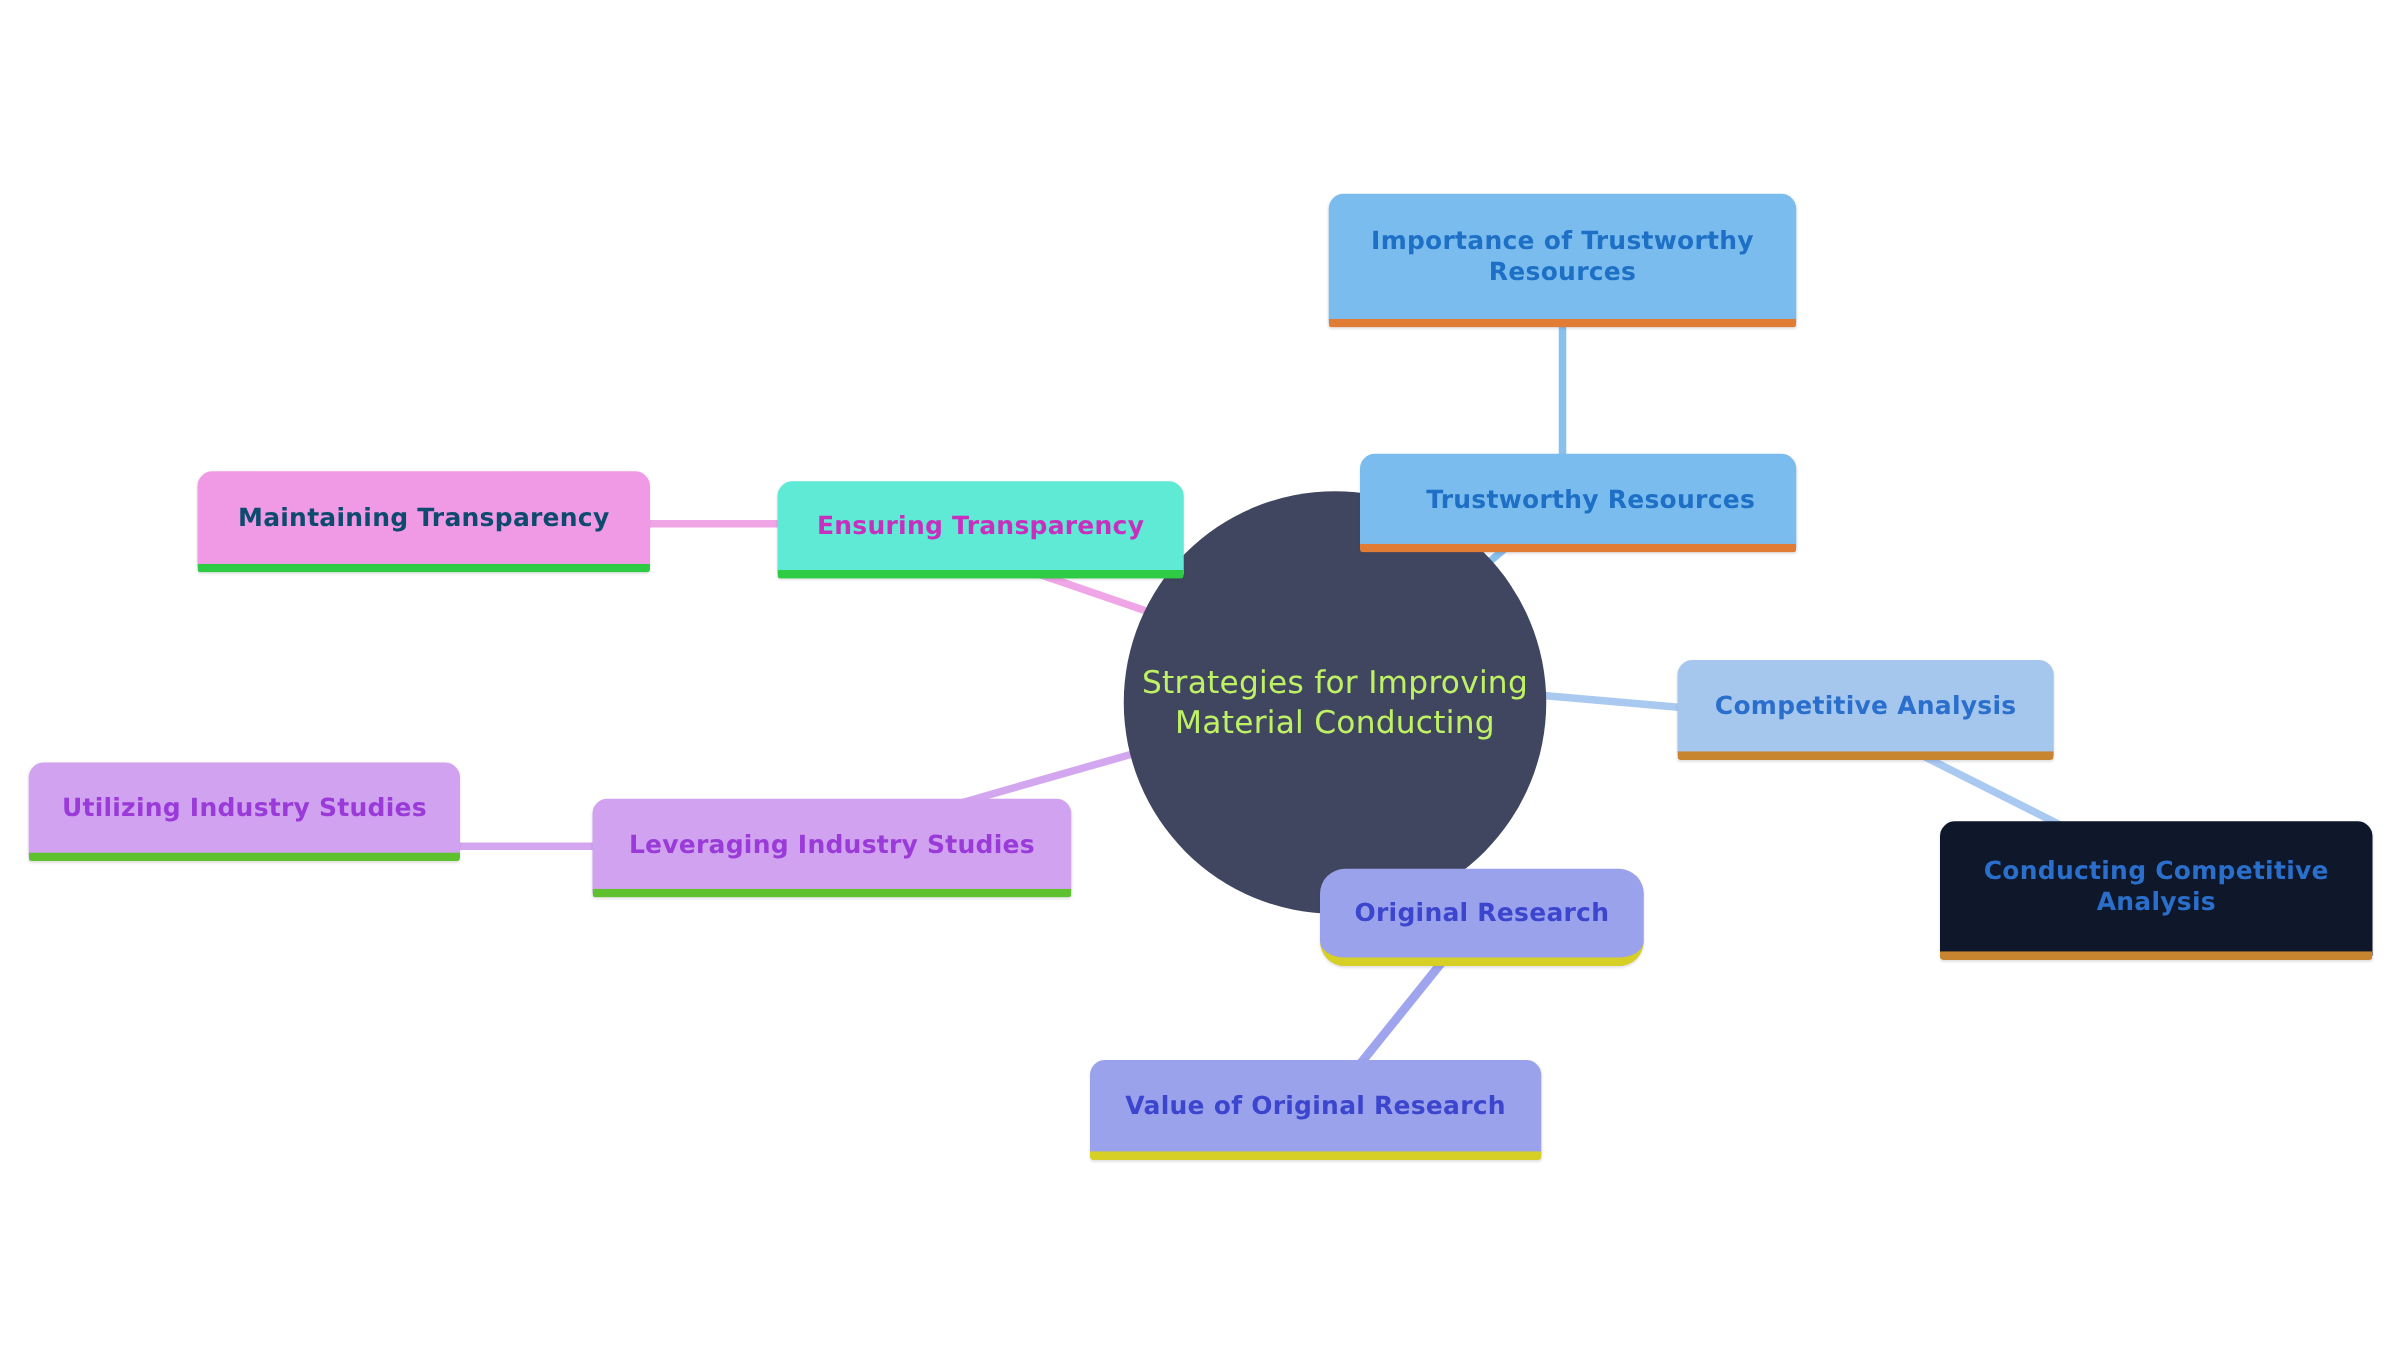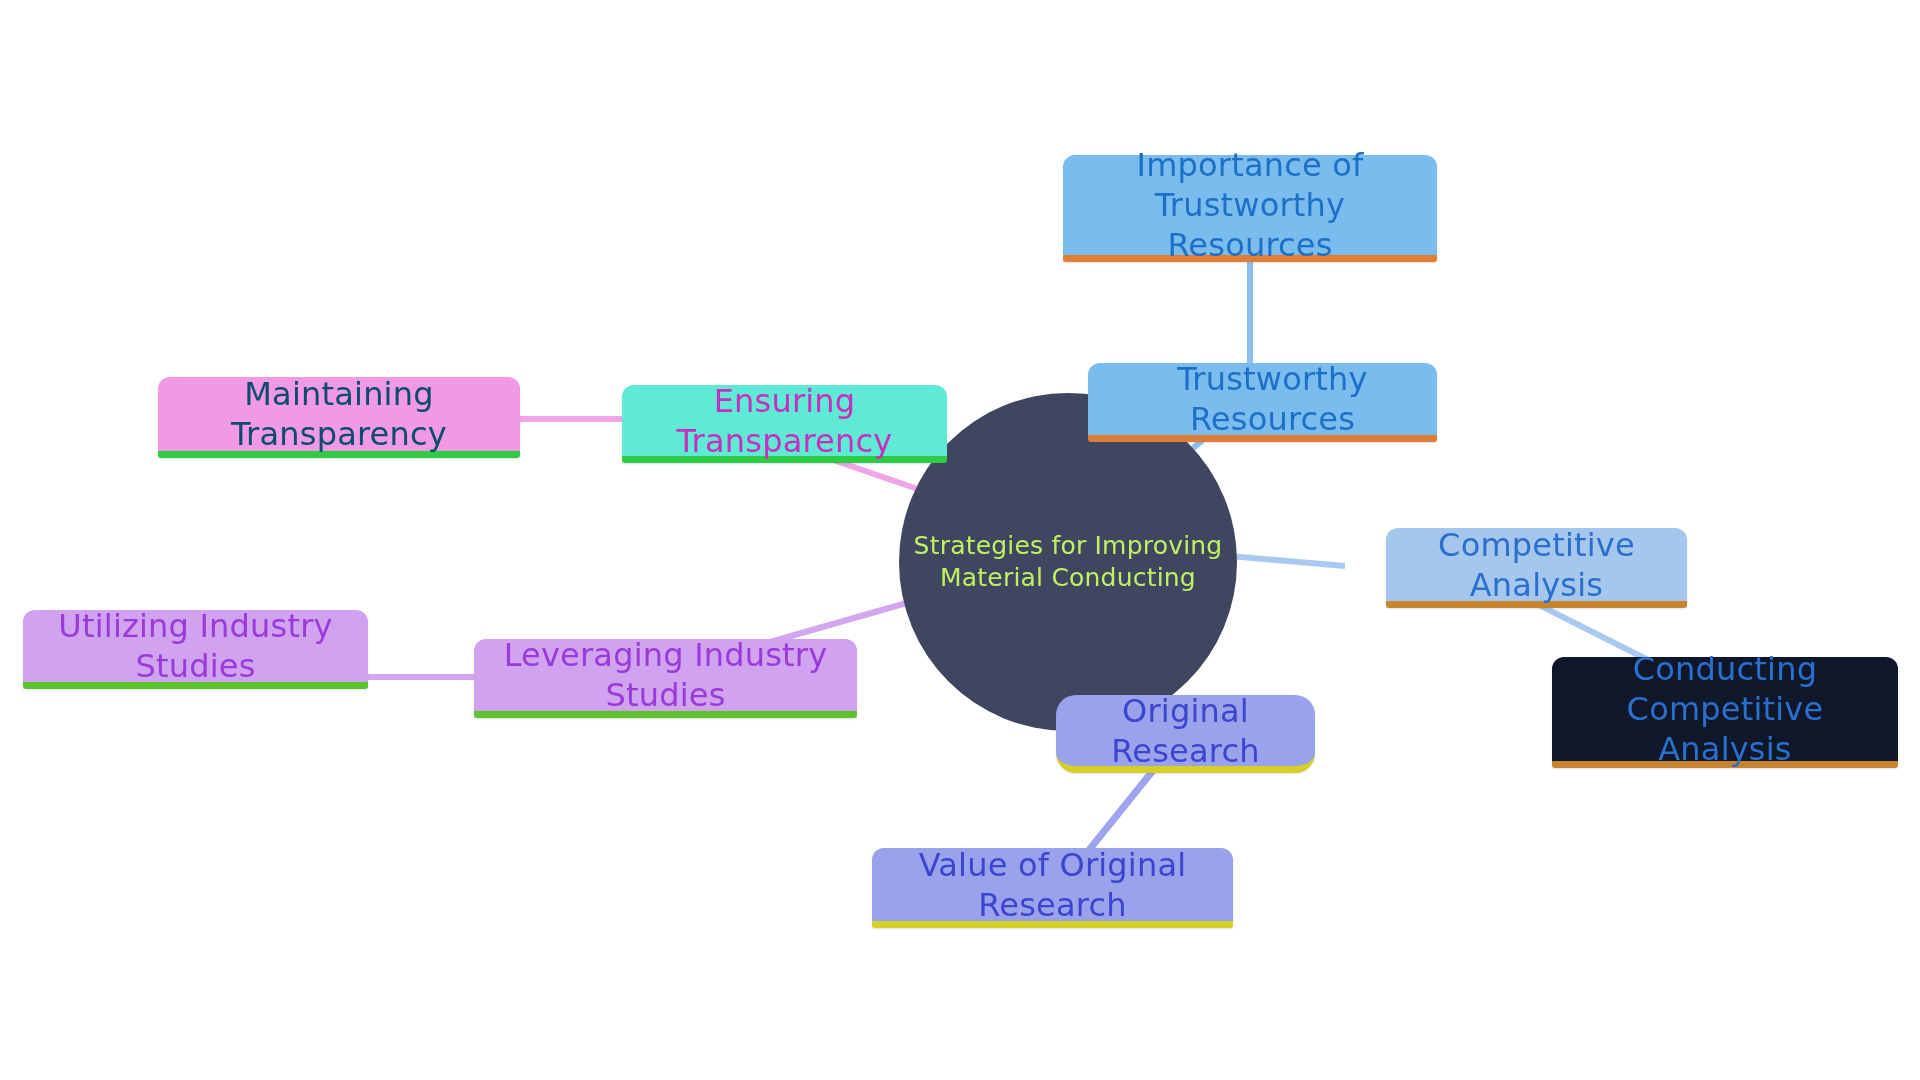--- a/index.html
+++ b/index.html
@@ -45,22 +45,22 @@
     z-index: 3;
     border-radius: 12px 12px 3px 3px;
     display: flex;
     align-items: center;
     justify-content: center;
     text-align: center;
     box-sizing: content-box;
     box-shadow: 0 1px 2px rgba(60,60,90,0.15);
   }
   .node span {
-    font-size: 32px;
-    font-weight: 400;
+    font-size: 20px;
+    font-weight: 700;
     line-height: 1.25;
     letter-spacing: 0.2px;
     padding: 0 8px;
   }
 </style>
 </head>
 <body>
 
 <div class="canvas">
   <svg id="connector-layer" viewBox="0 0 1920 1080" xmlns="http://www.w3.org/2000/svg">
@@ -82,21 +82,21 @@
     </div>
   </div>
 
   <div id="node-layer">
       <div class="node" style="left: 1063px; top: 155px; width: 374px; height: 100px; background: rgb(123, 188, 238); color: rgb(29, 112, 197); border-bottom: 7px solid rgb(224, 124, 51);">
         <span>Importance of Trustworthy Resources</span>
       </div>
       <div class="node" style="left: 1088px; top: 363px; width: 329px; height: 72px; background: rgb(123, 188, 238); color: rgb(29, 112, 197); border-bottom: 7px solid rgb(224, 124, 51); padding-left: 20px;">
         <span>Trustworthy Resources</span>
       </div>
-      <div class="node" style="left: 1342px; top: 528px; width: 301px; height: 73px; background: rgb(165, 199, 238); color: rgb(43, 111, 205); border-bottom: 7px solid rgb(200, 133, 47); margin-left: 44px;">
+      <div class="node" style="left: 1342px; top: 528px; width: 301px; height: 73px; background: rgb(165, 199, 238); color: rgb(43, 111, 205); border-bottom: 7px solid rgb(200, 133, 47);">
         <span>Competitive Analysis</span>
       </div>
       <div class="node" style="left: 1552px; top: 657px; width: 346px; height: 104px; background: #0f172a; color: rgb(43, 111, 205); border-bottom: 7px solid rgb(200, 133, 47);">
         <span>Conducting Competitive Analysis</span>
       </div>
       <div class="node" style="left: 1056px; top: 695px; width: 259px; height: 71px; background: rgb(155, 162, 236); color: rgb(60, 69, 205); border-bottom: 7px solid rgb(214, 207, 37); border-radius: 20px;">
         <span>Original Research</span>
       </div>
       <div class="node" style="left: 872px; top: 848px; width: 361px; height: 73px; background: rgb(155, 162, 236); color: rgb(60, 69, 205); border-bottom: 7px solid rgb(214, 207, 37);">
         <span>Value of Original Research</span>

